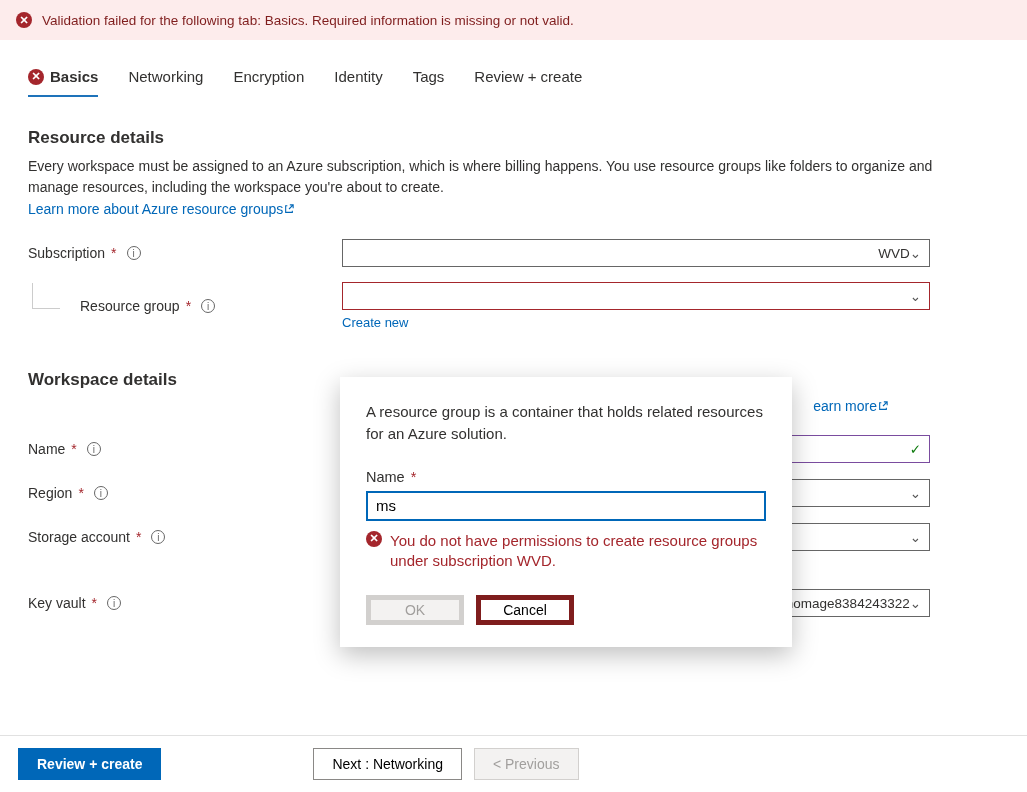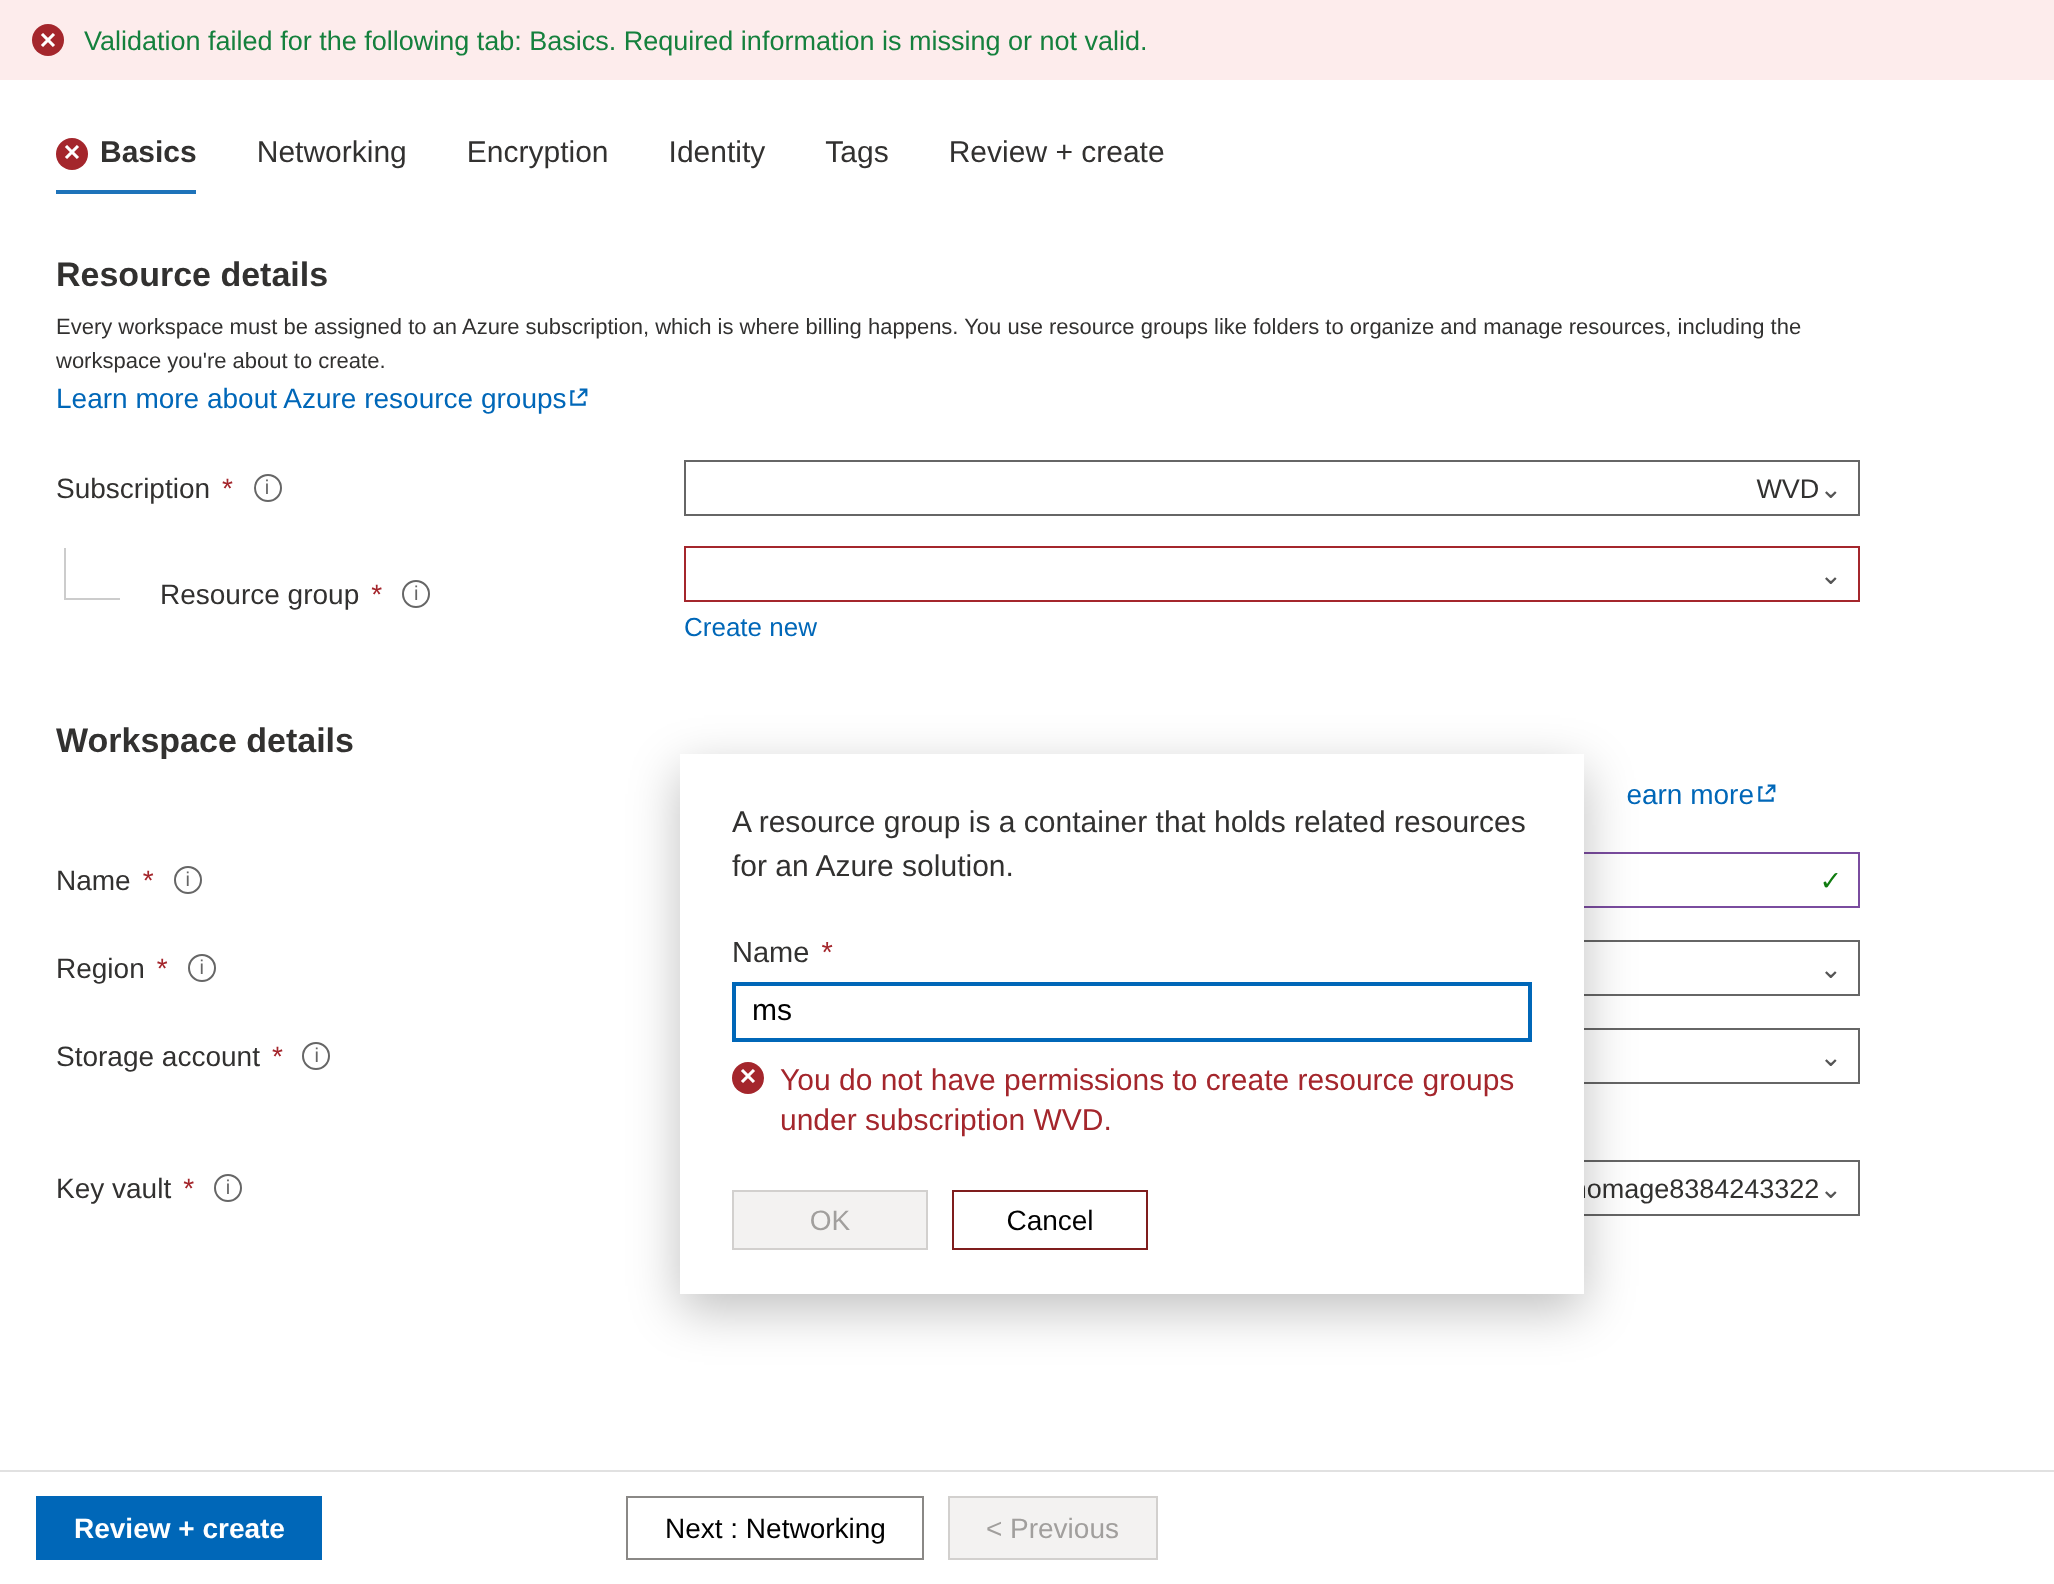--- a/index.html
+++ b/index.html
@@ -1,31 +1,31 @@
 <!DOCTYPE html>
 <html><head>
   <meta charset="utf-8">
   <style>
     * { box-sizing: border-box; margin: 0; padding: 0; font-family: "Segoe UI", Arial, sans-serif; }
     body { background: #fff; width: 1027px; height: 792px; overflow: hidden; position: relative; color: #323130; }
 
     
     .banner { background: #fdecec; padding: 12px 16px; display: flex; align-items: center; gap: 10px; }
-    .banner-text { font-size: 13.5px; color: #15803d; }
+    .banner-text { font-size: 13.5px; color: #7f1d1d; }
 
     
     .tabs { display: flex; gap: 30px; padding: 28px 28px 0 28px; border-bottom: 1px solid transparent; }
     .tab { display: flex; align-items: center; gap: 6px; padding-bottom: 10px; font-size: 15px; color: #323130; border-bottom: 2px solid transparent; cursor: pointer; }
     .tab.active { border-bottom-color: #1E73BA; font-weight: 600; }
     .tab .tab-icon { display: inline-flex; }
 
     
     .content { padding: 18px 28px 0 28px; }
     .section-title { font-size: 17px; font-weight: 600; margin: 12px 0 8px; }
-    .section-desc { font-size: 11px; line-height: 1.5; color: #323130; margin-bottom: 2px; max-width: 920px; }
+    .section-desc { font-size: 14px; line-height: 1.5; color: #323130; margin-bottom: 2px; max-width: 920px; }
     .link { color: #0067B8; text-decoration: none; font-size: 14px; display: inline-flex; align-items: center; gap: 1px; }
 
     
     .form-rows { margin-top: 20px; }
     .form-row { display: flex; align-items: center; margin-bottom: 14px; min-height: 30px; }
     .form-label-col { width: 314px; display: flex; align-items: center; font-size: 14px; gap: 4px; }
     .indent-wrap { display: flex; align-items: center; }
     .elbow { border-left: 1px solid #ccc; border-bottom: 1px solid #ccc; width: 28px; height: 26px; margin: -20px 16px 0 4px; }
     .req-star { color: #A4262C; margin-left: 2px; }
     .info-icon { display: inline-flex; align-items: center; justify-content: center; width: 14px; height: 14px; border: 1px solid #666; border-radius: 50%; font-size: 10px; color: #666; margin-left: 6px; cursor: help; }
@@ -48,21 +48,21 @@
     .footer-gap { width: 128px; }
 
     
     .popup { position: absolute; top: 377px; left: 340px; width: 452px; background: #fff; box-shadow: 0 8px 24px rgba(0,0,0,0.25); padding: 24px 26px 22px; z-index: 50; }
     .popup-desc { font-size: 15px; line-height: 1.45; margin-bottom: 24px; }
     .popup-label { font-size: 14.5px; display: flex; align-items: center; margin-bottom: 6px; }
     .popup-input { width: 100%; height: 30px; border: 2px solid #0067B8; padding: 0 8px; font-size: 15px; outline: none; }
     .popup-error { display: flex; align-items: flex-start; gap: 8px; margin-top: 10px; }
     .popup-error-text { color: #A4262C; font-size: 15px; line-height: 1.35; }
     .popup-actions { display: flex; gap: 12px; margin-top: 24px; }
-    .popup-btn { height: 30px; width: 98px; font-size: 14px; border: 1px solid #7f1d1d; background: #fff; cursor: pointer; }
+    .popup-btn { height: 30px; width: 98px; font-size: 14px; border: 5px solid #7f1d1d; background: #fff; cursor: pointer; }
     .popup-btn.disabled { background: #f3f2f1; color: #a19f9d; border-color: #d2d0ce; cursor: default; }
 
     
     .err-circle { width: 16px; height: 16px; border-radius: 50%; background: #A4262C; color: #fff; display: inline-flex; align-items: center; justify-content: center; font-size: 11px; font-weight: bold; flex-shrink: 0; }
     .ext-icon { display: inline-block; width: 10px; height: 10px; }
   </style>
 </head>
 <body>
 
 <div class="banner">

